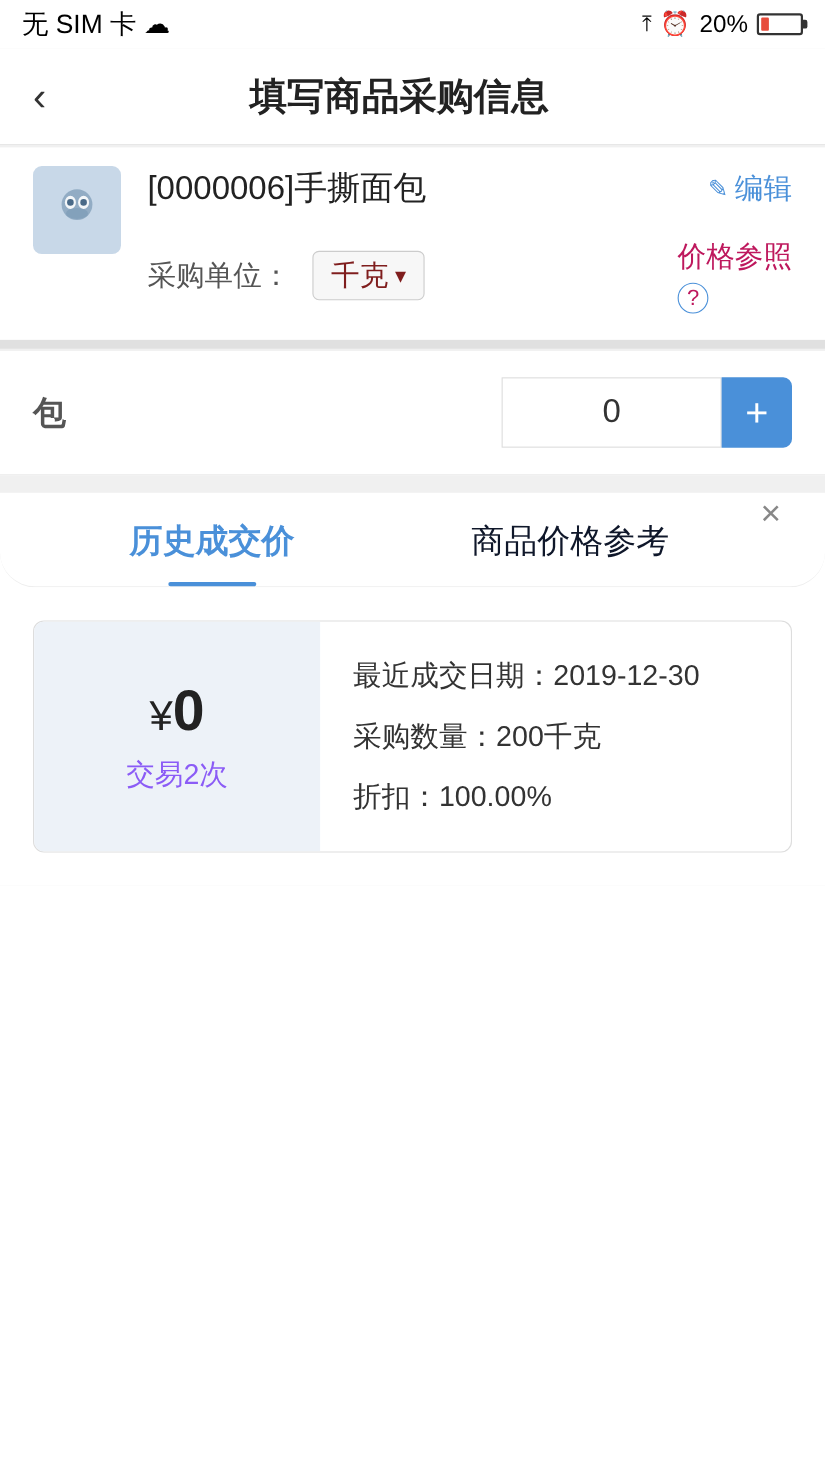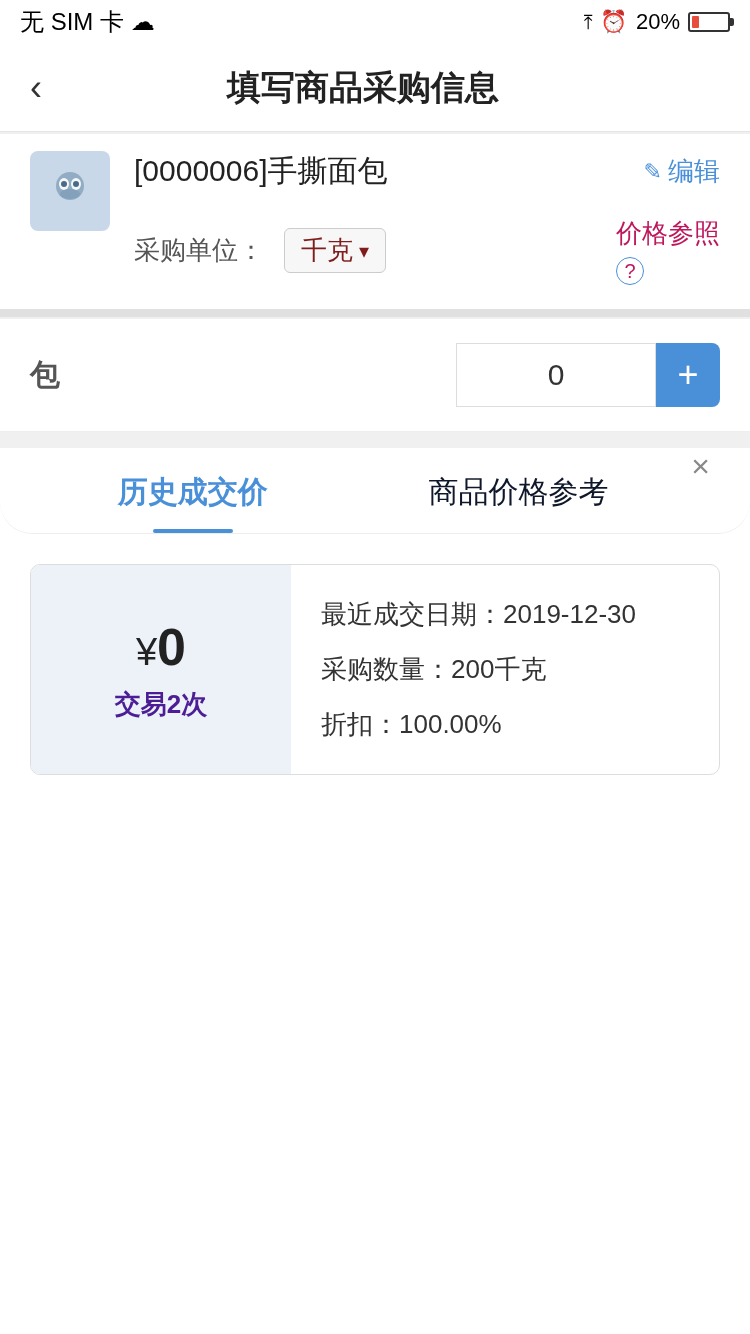--- a/index.html
+++ b/index.html
@@ -261,22 +261,21 @@
       color: #222;
       font-weight: 600;
       margin-bottom: 10px;
     }
     .price-amount span.yen {
       font-size: 38px;
       font-weight: 400;
     }
     .trade-count {
       font-size: 26px;
-      color: #4c1d95;
-      font-weight: bold;
+      color: #8b5cf6;
     }
     .card-right {
       flex: 1;
       padding: 30px 30px;
       display: flex;
       flex-direction: column;
       justify-content: space-between;
       gap: 16px;
     }
     .card-detail-row {

